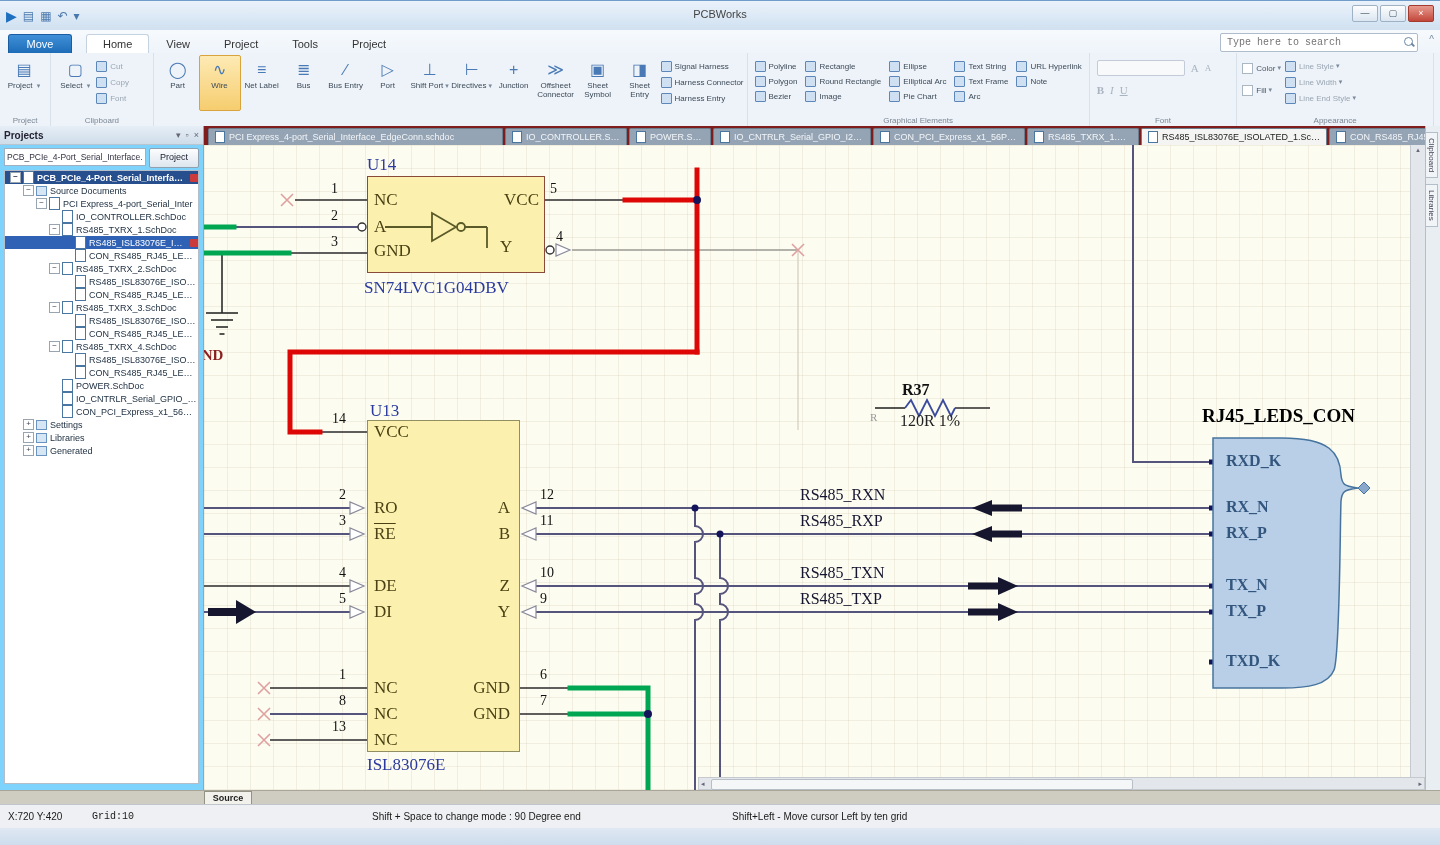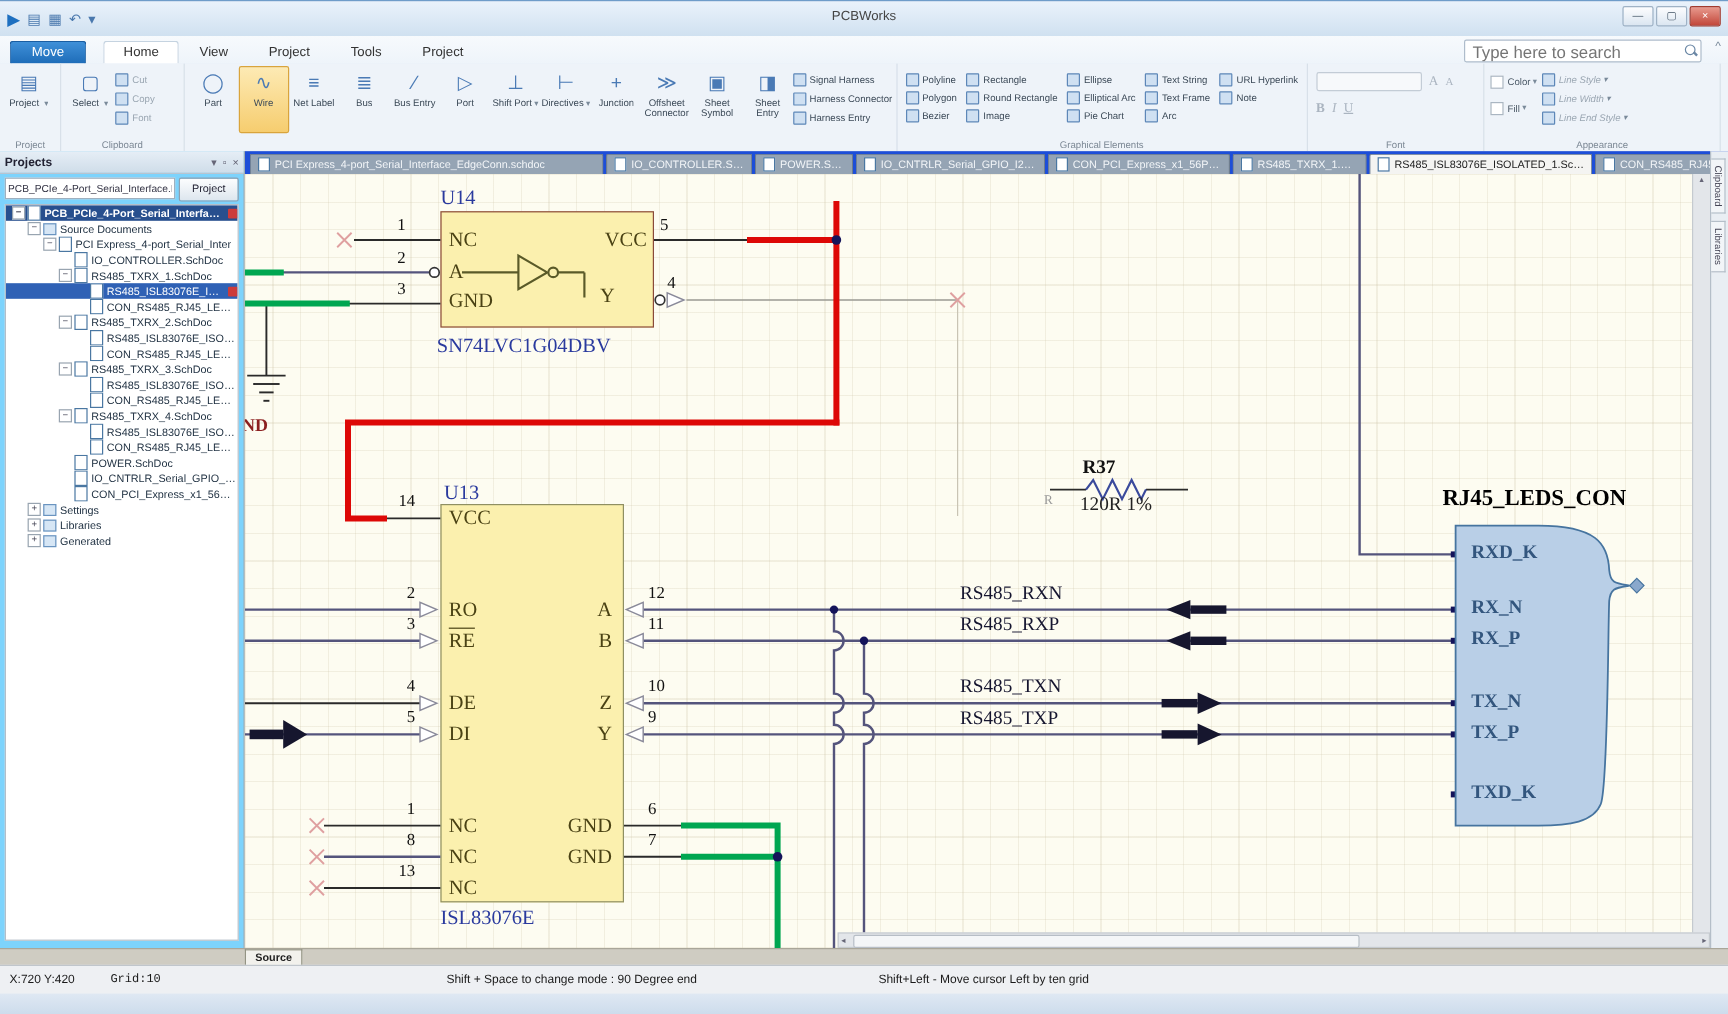--- a/index.html
+++ b/index.html
@@ -16,21 +16,21 @@
   .winctl{position:absolute;right:6px;top:4px;display:flex;gap:2px;}
   .winctl span{width:24px;height:15px;border:1px solid #9fb2c5;border-radius:2px;
     background:linear-gradient(#fdfdfe,#dbe6f1);font-size:9px;line-height:14px;text-align:center;color:#456;}
   .winctl .close{background:linear-gradient(#e89a8e,#c2473a);color:#fff;border-color:#a23a2e;}
   
   #menubar{left:0;top:30px;width:1440px;height:23px;background:linear-gradient(#f7fafd,#eef4fa);display:flex;align-items:flex-end;padding-left:8px;box-sizing:border-box;}
   .mtab{padding:3px 16px;font-size:11px;color:#333;border:1px solid transparent;border-bottom:none;border-radius:3px 3px 0 0;}
   .mtab.file{background:linear-gradient(#3f90d8,#1e6cb8);color:#fff;border-color:#1a5ea2;margin-right:14px;min-width:30px;text-align:center;}
   .mtab.active{background:#fff;border-color:#c5d3e0;}
   #searchbox{position:absolute;right:22px;top:33px;width:196px;height:17px;border:1px solid #aebccb;border-radius:2px;background:#fff;}
-  #searchbox input{border:none;outline:none;width:170px;height:15px;font-size:14px;padding-left:6px;color:#888;background:transparent;font-family:Liberation Sans, sans-serif;}
+  #searchbox input{border:none;outline:none;width:170px;height:15px;font-size:10px;padding-left:6px;color:#888;background:transparent;font-family:Liberation Mono, monospace;}
   .mag{position:absolute;right:4px;top:3px;width:7px;height:7px;border:1.5px solid #6a87a5;border-radius:50%;}
   .mag:after{content:"";position:absolute;left:6px;top:6px;width:4px;height:1.5px;background:#6a87a5;transform:rotate(45deg);}
   #ribbon-collapse{position:absolute;right:6px;top:34px;color:#789;font-size:10px;}
   
   #ribbon{left:0;top:53px;width:1440px;height:73px;background:#eef3f9;border-bottom:1px solid #c9d4e0;display:flex;}
   .rgroup{position:relative;height:73px;border-right:1px solid #d8e0e9;padding:2px 3px 12px 3px;box-sizing:border-box;display:flex;}
   .glabel{position:absolute;left:0;right:0;bottom:1px;text-align:center;font-size:8px;color:#7b8794;}
   .rbtn{display:flex;flex-direction:column;align-items:center;justify-content:flex-start;width:42px;height:56px;border:1px solid transparent;border-radius:2px;padding-top:3px;box-sizing:border-box;}
   .rbtn .rico{font-size:16px;color:#4a7ab5;height:22px;line-height:22px;}
   .rbtn .rlab{font-size:8px;color:#3c4a58;text-align:center;line-height:1.15;height:20px;overflow:hidden;}
@@ -41,21 +41,21 @@
   .gitem{display:flex;align-items:center;gap:3px;font-size:8px;color:#3c4a58;height:15px;white-space:nowrap;}
   .gcol{display:flex;flex-direction:column;padding:4px 4px 0 4px;}
   .clipstack .sitem{color:#9aa6b2;}
   .combo{display:inline-block;width:86px;height:14px;border:1px solid #c3ccd6;background:#f7f9fb;border-radius:2px;}
   .fletter{font-size:11px;color:#aab4c0;margin-right:6px;font-family:"Liberation Serif",serif;}
   .chk{display:inline-block;width:9px;height:9px;border:1px solid #aab6c2;background:#fff;margin-right:3px;}
   .app-row{display:flex;align-items:center;height:16px;font-size:8px;color:#4a5866;}
   .app-row.gray{color:#9aa6b2;}
   .arr{font-size:7px;color:#7a8a9a;margin-left:2px;}
   
-  #doctabs{left:204px;top:126px;width:1236px;height:19px;background:#1d4ed8;display:flex;align-items:flex-end;overflow:hidden;padding-left:4px;box-sizing:border-box;}
+  #doctabs{left:204px;top:126px;width:1236px;height:19px;background:#7f1d1d;display:flex;align-items:flex-end;overflow:hidden;padding-left:4px;box-sizing:border-box;}
   .dtab{height:17px;background:#95a4b4;border:1px solid #6e7d8e;border-bottom:none;border-radius:2px 2px 0 0;display:flex;align-items:center;gap:4px;padding:0 6px;margin-right:2px;box-sizing:border-box;overflow:hidden;flex:0 0 auto;}
   .dtab .dlab{font-size:9px;color:#f2f5f8;white-space:nowrap;overflow:hidden;text-overflow:ellipsis;}
   .dtab.active{background:#f4f4f2;}
   .dtab.active .dlab{color:#222;}
   .dico{width:8px;height:10px;background:#fff;border:1px solid #4a77a2;flex:0 0 8px;}
   
   #projpanel{left:0;top:126px;width:204px;height:664px;background:#7dd3fc;border-right:1px solid #a3a3a3;box-sizing:border-box;}
   #projhead{height:18px;background:linear-gradient(#e6eef6,#cfdde9);border-bottom:1px solid #b8c4d0;display:flex;align-items:center;padding:0 4px;}
   #projhead .ptitle{font-size:10px;color:#223;font-weight:bold;flex:1;}
   #projhead .hic{font-size:9px;color:#667;margin-left:5px;}
@@ -354,21 +354,21 @@
           <span class="chk"></span>
         <span>Color</span>
           <span class="arr">▾</span>
         </div>
       <div class="app-row" style="margin-top:6px;">
           <span class="chk"></span>
         <span>Fill</span>
           <span class="arr">▾</span>
         </div>
     </div>
-    <div style="padding:3px 2px;font-style:italic;">
+    <div style="padding:3px 2px;">
 
         <div class="app-row gray">
           <span class="sico" style="margin-right:3px;"></span>
           <span>Line Style</span>
           <span class="arr">▾</span>
         </div>
 
         <div class="app-row gray">
           <span class="sico" style="margin-right:3px;"></span>
           <span>Line Width</span>

